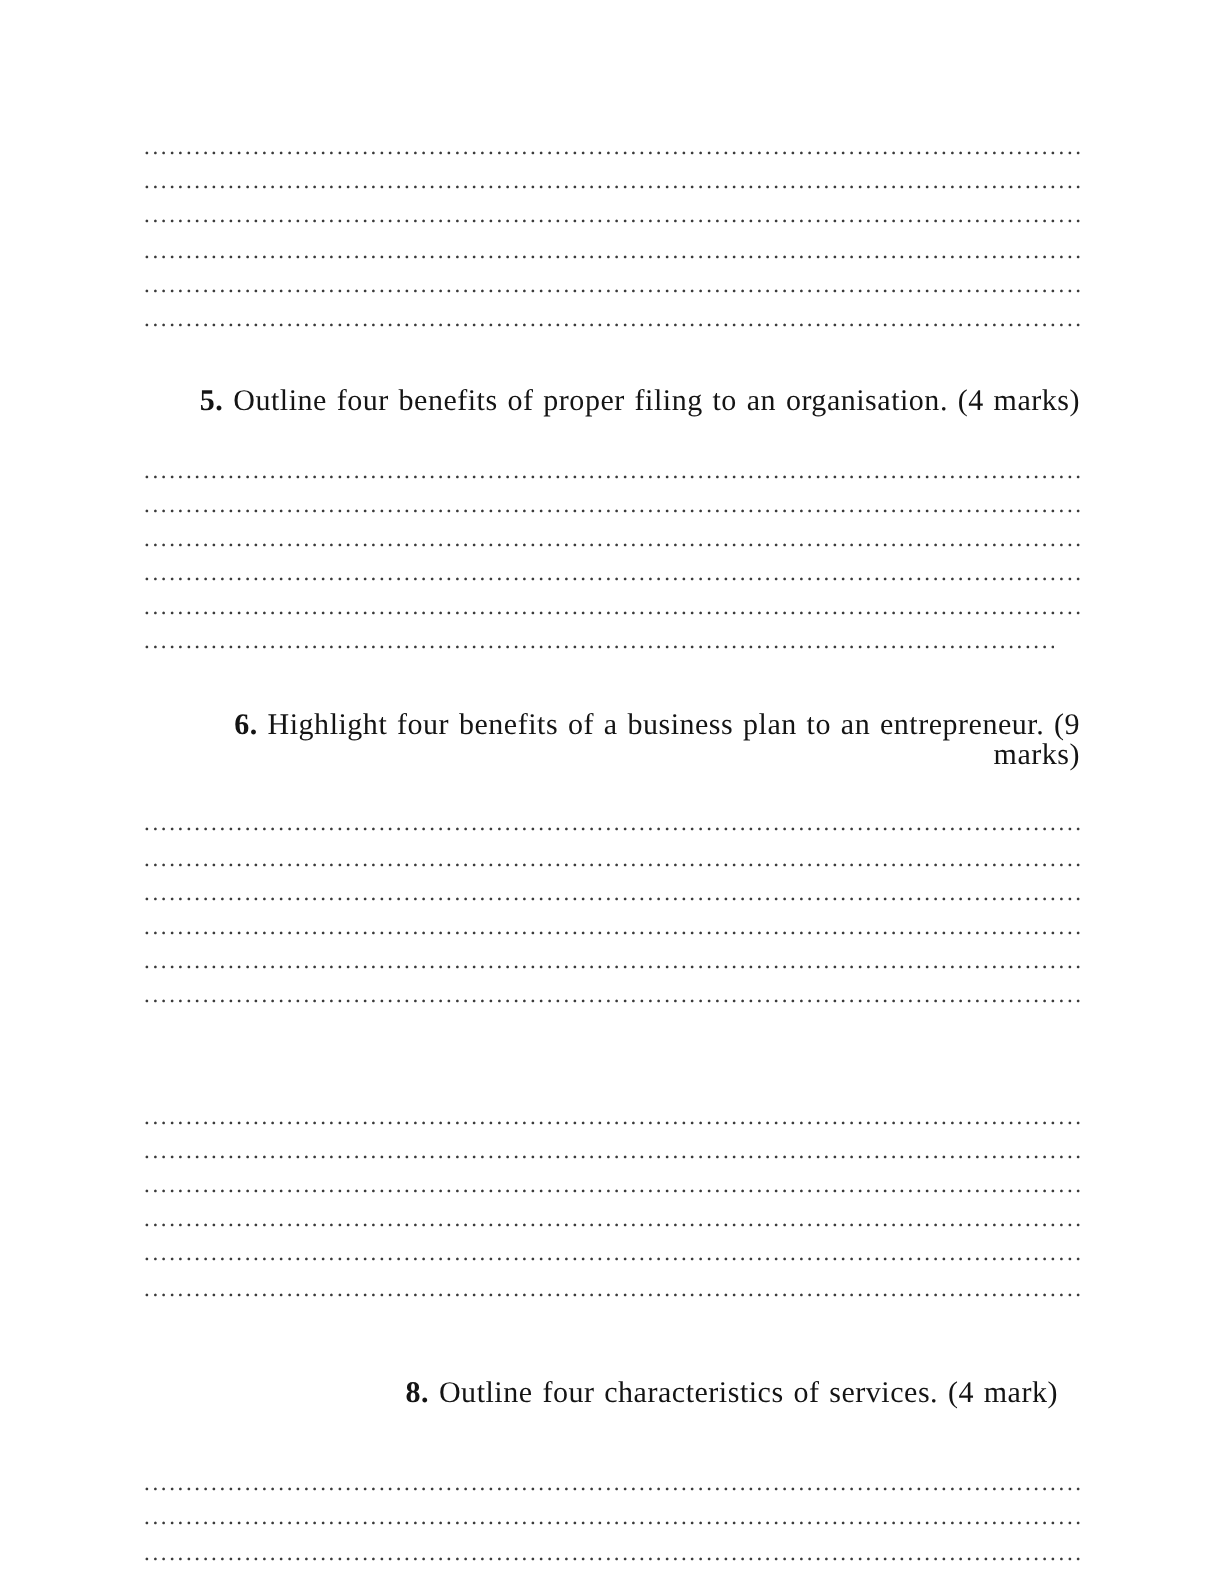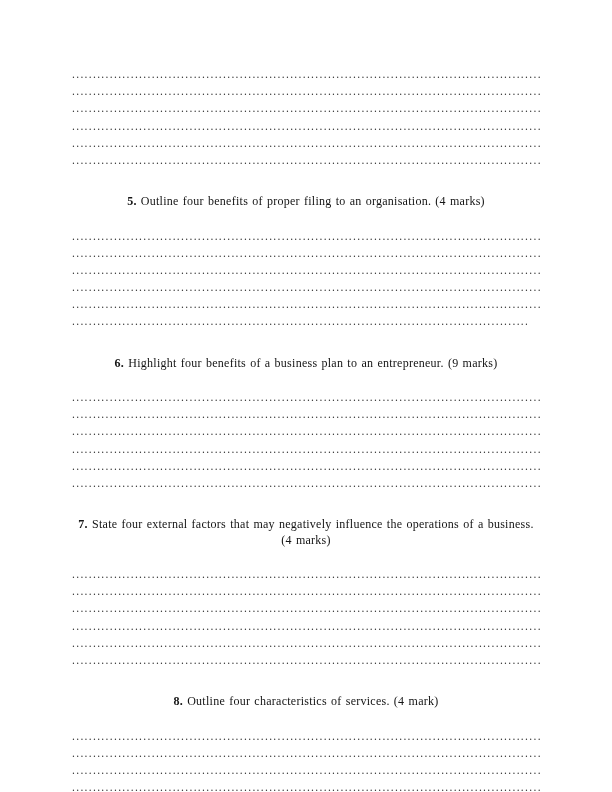--- a/index.html
+++ b/index.html
@@ -42,24 +42,24 @@
     font-family: "Liberation Serif", "DejaVu Serif", serif;
     font-size: 11.5px;
     letter-spacing: 1.32px;
     color: #3a3a3a;
     user-select: none;
   }
   .answer-line.short-2 { width: 455px; }
 
   
   .question {
-    font-size: 12px;
+    font-size: 15px;
     line-height: 15.4px;
     color: #141414;
-    text-align: center;
+    text-align: right;
     letter-spacing: 0.26px;
     word-spacing: 0.9px;
   }
   .question .qnum {
     font-weight: bold;
   }
 
   
   .gap-q-before { height: 21px; }
   .gap-q-after  { height: 18px; }
@@ -97,33 +97,32 @@
       <div class="answer-block">
         <div class="answer-line">...................................................................................................................................................................................................</div>
         <div class="answer-line">...................................................................................................................................................................................................</div>
         <div class="answer-line">...................................................................................................................................................................................................</div>
         <div class="answer-line">...................................................................................................................................................................................................</div>
         <div class="answer-line">...................................................................................................................................................................................................</div>
         <div class="answer-line">...................................................................................................................................................................................................</div>
       </div>
       <div class="gap-block-after"></div>
       <div class="gap-q-before"></div>
-      <p class="question" style="margin: 0px;"><span class="qnum">7.</span> <span>State four external factors that may negatively influence the operations of a business. (4 marks)</span></p>
       <div class="gap-q-after"></div>
       <div class="answer-block">
         <div class="answer-line">...................................................................................................................................................................................................</div>
         <div class="answer-line">...................................................................................................................................................................................................</div>
         <div class="answer-line">...................................................................................................................................................................................................</div>
         <div class="answer-line">...................................................................................................................................................................................................</div>
         <div class="answer-line">...................................................................................................................................................................................................</div>
         <div class="answer-line">...................................................................................................................................................................................................</div>
       </div>
       <div class="gap-block-after"></div>
       <div class="gap-q-before"></div>
-      <p class="question" style="margin: 0px;"><span class="qnum">8.</span> <span>Outline four characteristics of services. (4 mark)</span></p>
+      <p class="question" style="margin: 11px;"><span class="qnum">8.</span> <span>Outline four characteristics of services. (4 mark)</span></p>
       <div class="gap-q-after"></div>
       <div class="answer-block">
         <div class="answer-line">...................................................................................................................................................................................................</div>
         <div class="answer-line">...................................................................................................................................................................................................</div>
         <div class="answer-line">...................................................................................................................................................................................................</div>
         <div class="answer-line">...................................................................................................................................................................................................</div>
       </div>
     </div>
 </div>
 

